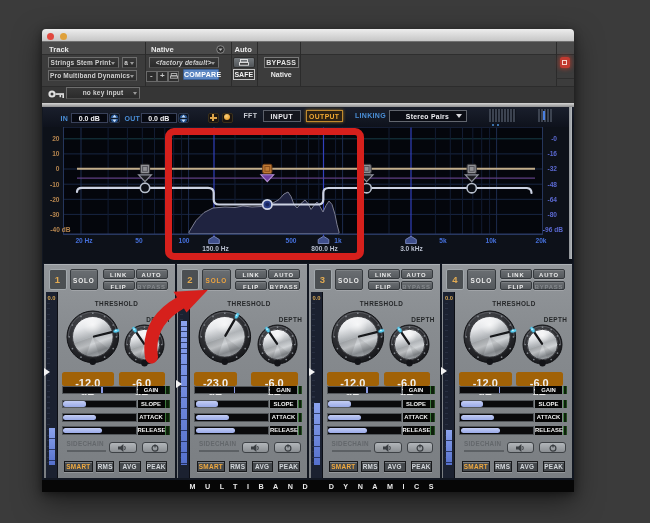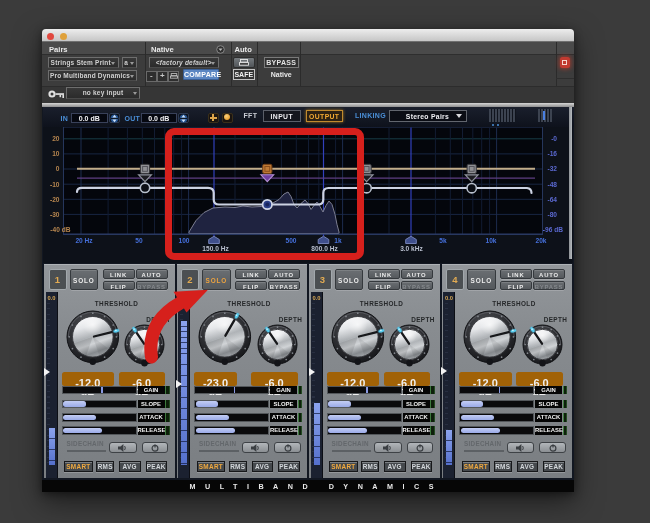--- a/index.html
+++ b/index.html
@@ -22,21 +22,21 @@
 <body>
 <div class="scene">
 
   <div style="position:absolute;left:42px;top:29px;width:531.5px;height:463px;background:#3c3c3c;border-radius:4px 4px 0 0;box-shadow:0 10px 28px rgba(0,0,0,0.5), 0 2px 8px rgba(0,0,0,0.45)"></div>
 
   <div style="position:absolute;left:42px;top:29px;width:531.5px;height:13px;background:linear-gradient(180deg,#ededed,#c6c6c6);border-radius:4px 4px 0 0;border-bottom:1px solid #707070;box-sizing:border-box"></div>
   <div style="position:absolute;left:46.5px;top:32.5px;width:7px;height:7px;border-radius:50%;background:#e1483f"></div>
   <div style="position:absolute;left:59.5px;top:32.5px;width:7px;height:7px;border-radius:50%;background:#dfa13b"></div>
 
 <div style="position:absolute;left:42px;top:42px;width:531.5px;height:12.5px;background:#4a4a4a;border-bottom:1px solid #2e2e2e;box-sizing:border-box"></div>
-<div style="position:absolute;left:49px;top:44.5px;font-size:7.6px;font-weight:bold;color:#e8e8e8">Pairs</div>
+<div style="position:absolute;left:49px;top:44.5px;font-size:7.6px;font-weight:bold;color:#e8e8e8">Track</div>
 <div style="position:absolute;left:151px;top:44.5px;font-size:7.6px;font-weight:bold;color:#e8e8e8">Native</div>
 <div style="position:absolute;left:234.5px;top:44.5px;font-size:7.6px;font-weight:bold;color:#e8e8e8">Auto</div>
 <svg style="position:absolute;left:216px;top:44.5px" width="9" height="9" viewBox="0 0 9 9">
       <circle cx="4.5" cy="4.5" r="3.8" fill="#303030" stroke="#909090" stroke-width="0.9"></circle>
       <polygon points="2.5,3.5 6.5,3.5 4.5,6" fill="#b8b8b8"></polygon>
     </svg>
 <div style="position:absolute;left:144.5px;top:42px;width:1px;height:44px;background:#2b2b2b"></div>
 <div style="position:absolute;left:231px;top:42px;width:1px;height:44px;background:#2b2b2b"></div>
 <div style="position:absolute;left:256.5px;top:42px;width:1px;height:44px;background:#2b2b2b"></div>
 <div style="position:absolute;left:299.5px;top:42px;width:1px;height:44px;background:#2b2b2b"></div>

